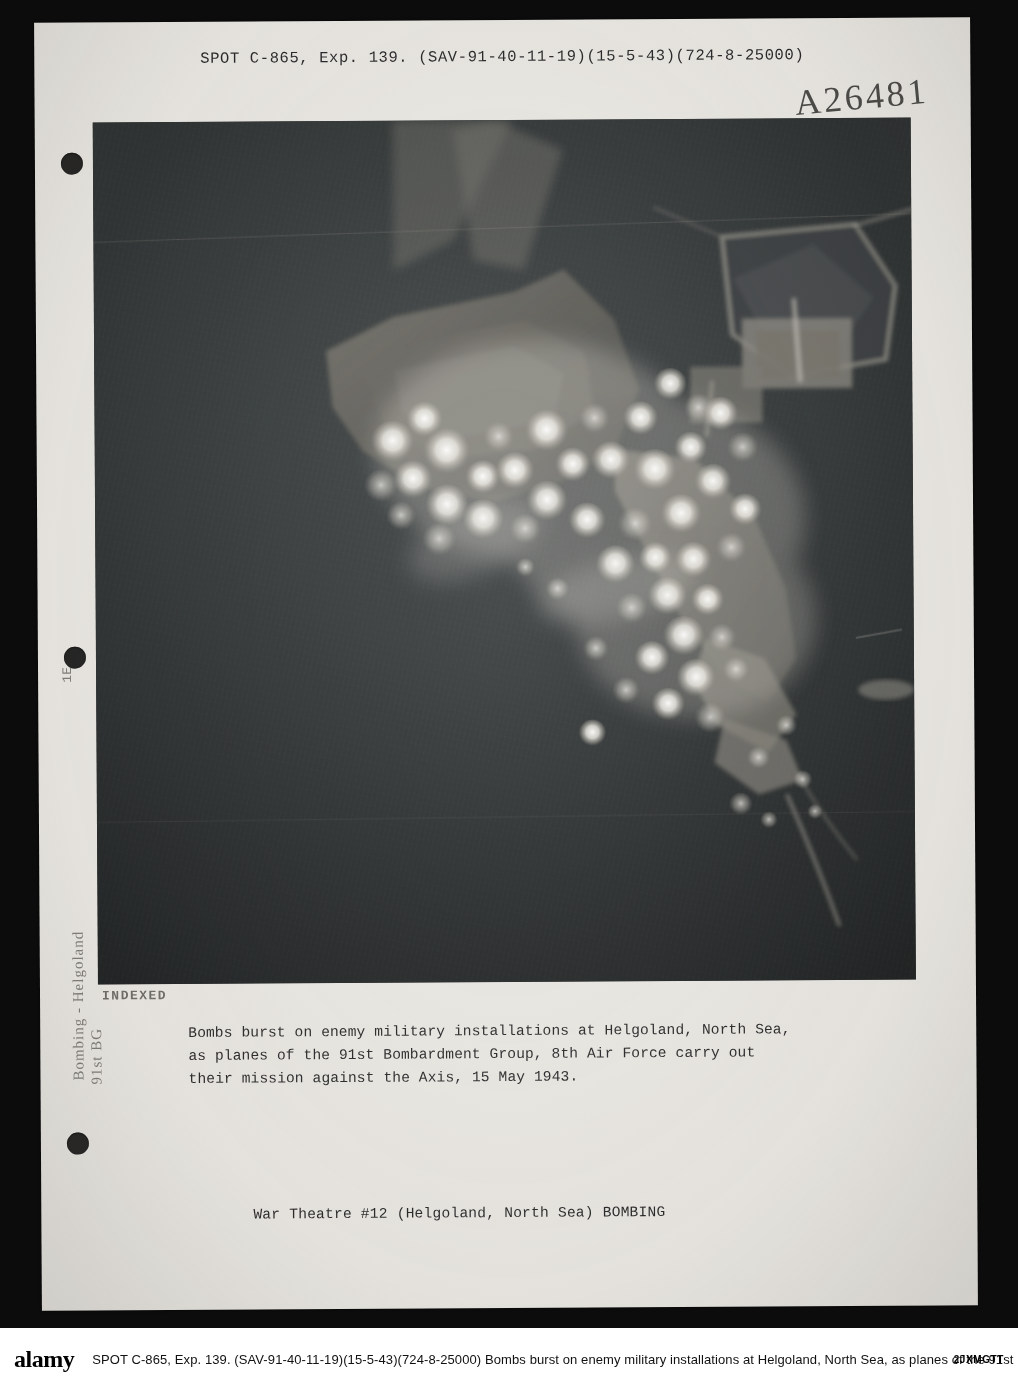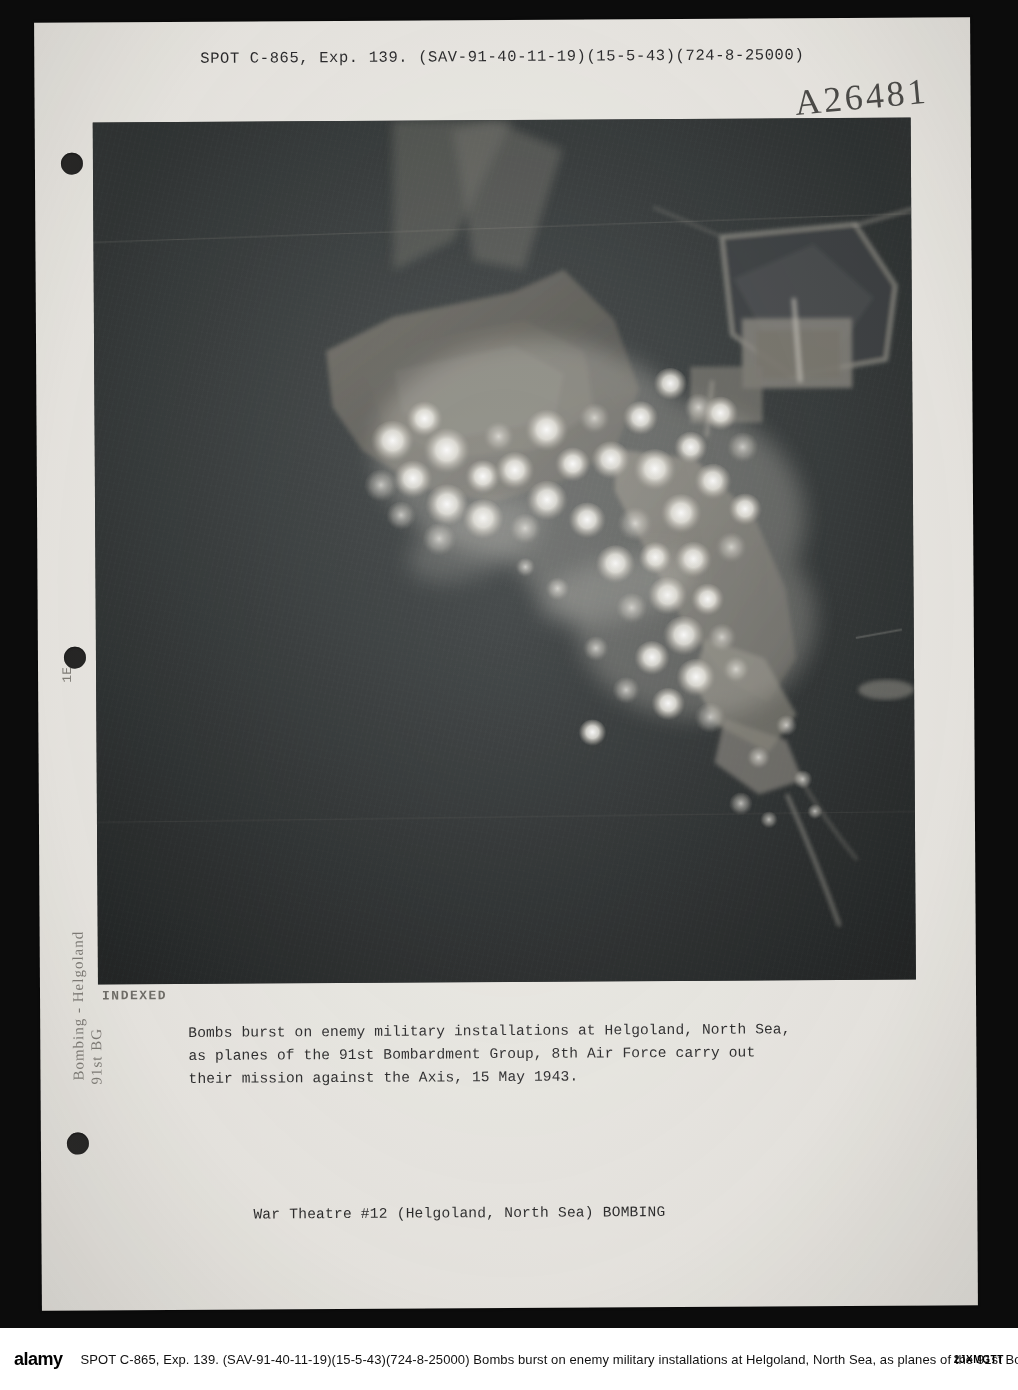--- a/index.html
+++ b/index.html
@@ -210,22 +210,22 @@
     top: 1328px;
     width: 1018px;
     height: 62px;
     background: #ffffff;
     display: flex;
     align-items: center;
     padding-left: 14px;
     box-sizing: border-box;
   }
   #alamy-logo {
-    font-family: Liberation Sans, sans-serif;
-    font-size: 18px;
+    font-family: Liberation Serif, serif;
+    font-size: 24px;
     font-weight: bold;
     color: #000000;
     letter-spacing: -0.5px;
     margin-right: 18px;
   }
   #watermark-caption {
     font-family: "Liberation Sans", sans-serif;
     font-size: 13px;
     color: #111111;
     letter-spacing: 0.1px;

